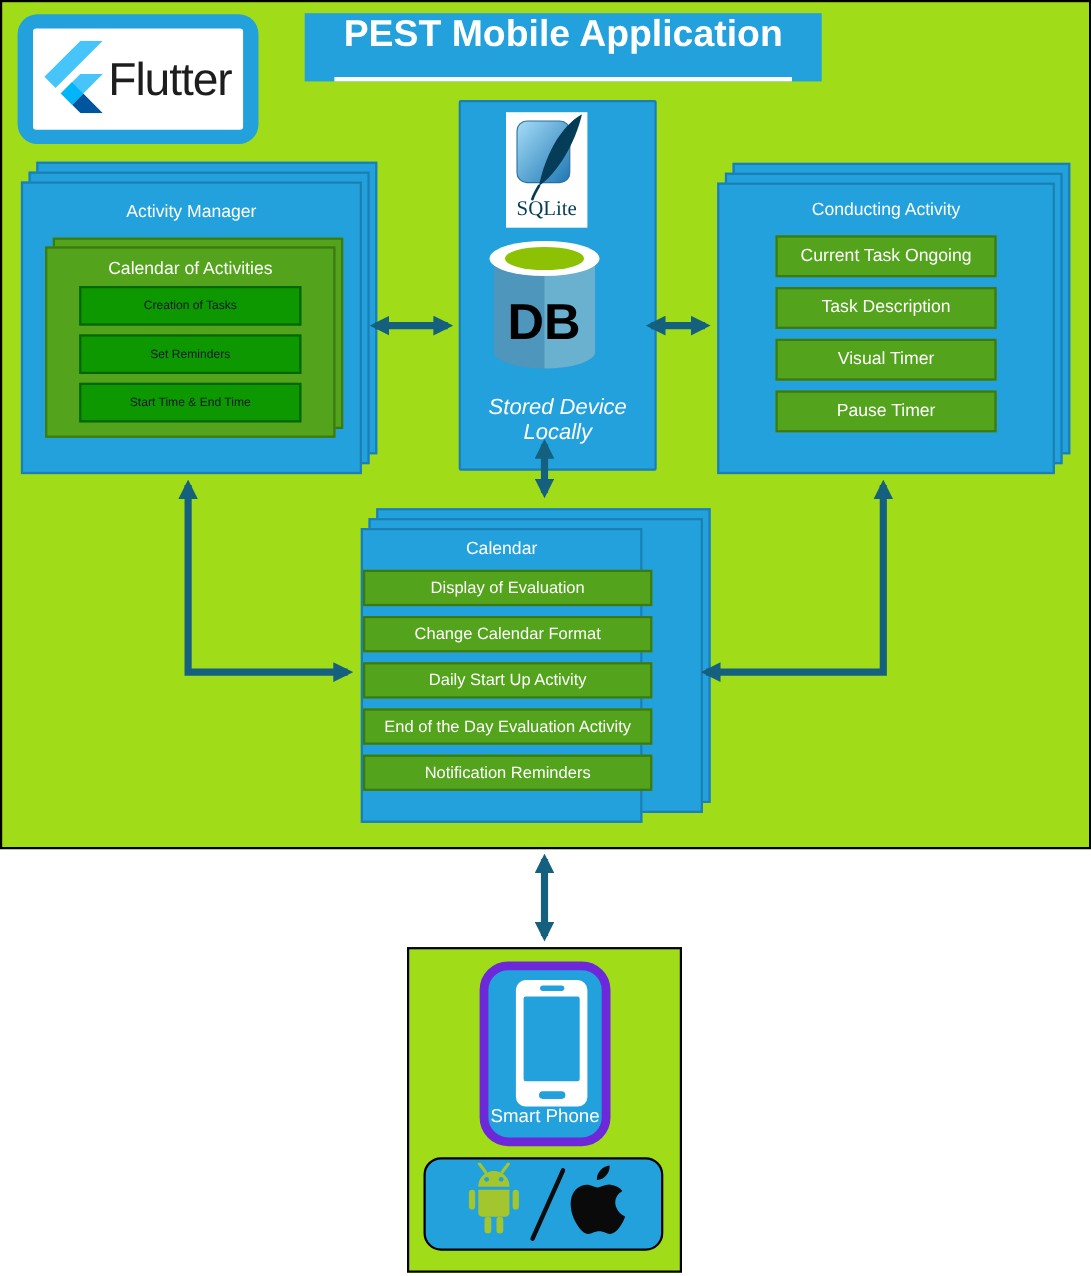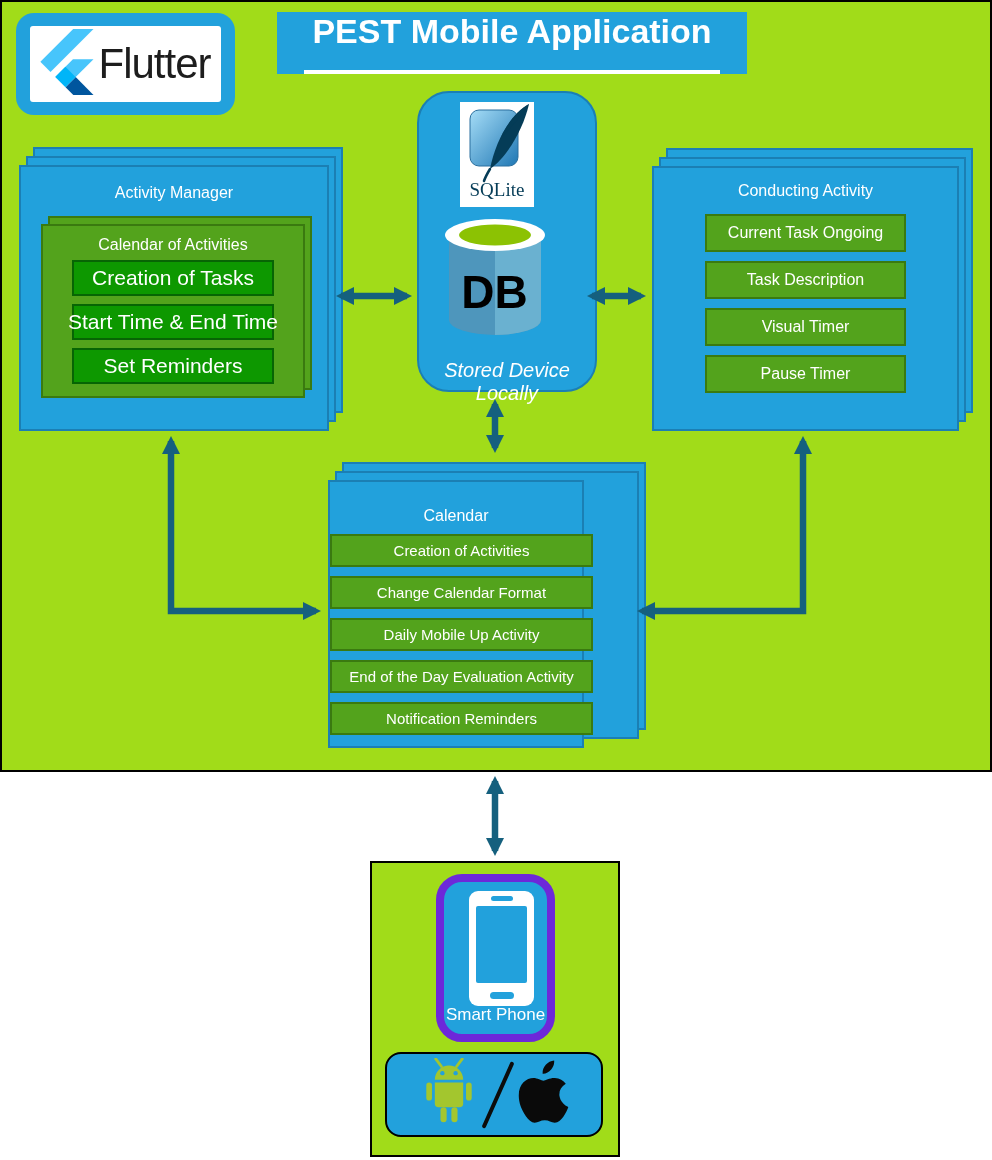--- a/index.html
+++ b/index.html
@@ -4,21 +4,21 @@
 <style>
   html,body{margin:0;padding:0;background:#fff;}
   #page{position:relative;width:992px;height:1160px;background:#fff;
         font-family:"Liberation Sans",sans-serif;overflow:hidden;}
 
   
   #main-area{position:absolute;left:0;top:0;width:992px;height:772px;
              background:var(--bg-green);border:2px solid #000;box-sizing:border-box;}
 
   
-  .flutter-badge{position:absolute;left:14px;top:11px;width:219px;height:102px;
+  .flutter-badge{position:absolute;left:14px;top:11px;width:219px;height:118px;
                  background:var(--card-blue);border-radius:18px;}
   .flutter-inner{position:absolute;left:14px;top:13px;right:14px;bottom:13px;
                  background:#fff;border-radius:3px;display:flex;align-items:center;justify-content:center;}
   .flutter-word{font-size:42px;color:#1d1d1d;letter-spacing:-1px;margin-left:4px;}
 
   
   .title-bar{position:absolute;left:275px;top:10px;width:470px;height:62px;
              background:var(--card-blue);display:flex;justify-content:center;}
   .title-text{color:#fff;font-size:34px;font-weight:bold;border-bottom:4px solid #fff;
               padding:0 8px 4px 8px;white-space:nowrap;}
@@ -27,31 +27,31 @@
   .stk{position:absolute;background:var(--card-blue);border:2px solid var(--card-blue-border);
        box-sizing:border-box;}
   .card-title{color:#fff;font-size:16px;text-align:center;line-height:19px;}
 
   
   .gstk{position:absolute;background:var(--panel-green);border:2px solid var(--panel-green-border);
         box-sizing:border-box;}
 
   
   .dbtn{width:202px;height:36px;margin:8px auto 0;background:var(--dark-green);
-        border:2px solid var(--dark-green-border);box-sizing:border-box;color:#ffffff;font-size:21px;
+        border:2px solid var(--dark-green-border);box-sizing:border-box;color:#0f172a;font-size:11px;
         display:flex;align-items:center;justify-content:center;white-space:nowrap;}
   .gbtn{background:var(--panel-green);border:2px solid var(--panel-green-border);box-sizing:border-box;
         color:#fff;display:flex;align-items:center;justify-content:center;white-space:nowrap;}
   .cbtn{width:201px;height:38px;margin:9px auto 0;font-size:16px;}
   .kbtn{width:263px;height:33px;margin:9px auto 0;font-size:15px;}
 
   
-  #db-box{position:absolute;left:415px;top:89px;width:180px;height:301px;
+  #db-box{position:absolute;left:415px;top:89px;width:180px;height:337px;
           background:var(--card-blue);border:2px solid var(--card-blue-border);
-          border-radius:32px;box-sizing:border-box;}
+          border-radius:2px;box-sizing:border-box;}
   .sqlite-logo{position:absolute;left:41px;top:9px;width:74px;height:105px;background:#fff;}
   .sqlite-text{position:absolute;left:0;right:0;bottom:6px;text-align:center;
                font-family:"Liberation Serif",serif;font-size:19px;color:var(--sqlite-navy);}
   .db-cyl{position:absolute;left:24px;top:124px;}
   .db-label{position:absolute;left:24px;top:172px;width:103px;text-align:center;
             color:#000000;font-size:46px;font-weight:bold;}
   .db-caption{position:absolute;left:0;right:0;top:266px;text-align:center;color:#fff;font-size:20px;font-style:italic;}
 
   
   #connectors{position:absolute;left:0;top:0;pointer-events:none;z-index:6;}
@@ -112,45 +112,45 @@
       <div class="stk" style="left:0;top:18px;width:310px;height:266px;padding-top:16px;">
         <div class="card-title">Activity Manager</div>
       </div>
     </div>
 
     <div style="position:absolute;left:39px;top:214px;width:271px;height:182px;z-index:3;">
       <div class="gstk" style="left:7px;top:0;width:264px;height:174px;"></div>
       <div class="gstk" style="left:0;top:8px;width:264px;height:174px;padding-top:9px;">
         <div class="card-title">Calendar of Activities</div>
         <div class="dbtn" style="margin-top:6px;">Creation of Tasks</div>
+        <div class="dbtn">Set Reminders</div>
         <div class="dbtn">Start Time &amp; End Time</div>
-        <div class="dbtn">Set Reminders</div>
       </div>
     </div>
 
     <div style="position:absolute;left:650px;top:146px;width:321px;height:314px;">
       <div class="stk" style="left:14px;top:0;width:307px;height:265px;"></div>
       <div class="stk" style="left:7px;top:9px;width:307px;height:265px;"></div>
       <div class="stk" style="left:0;top:18px;width:307px;height:265px;padding-top:13px;">
         <div class="card-title">Conducting Activity</div>
         <div class="gbtn cbtn" style="margin-top:14px;">Current Task Ongoing</div>
         <div class="gbtn cbtn">Task Description</div>
         <div class="gbtn cbtn">Visual Timer</div>
         <div class="gbtn cbtn">Pause Timer</div>
       </div>
     </div>
 
     <div style="position:absolute;left:326px;top:460px;width:318px;height:286px;">
       <div class="stk" style="left:14px;top:0;width:304px;height:268px;"></div>
       <div class="stk" style="left:7px;top:9px;width:304px;height:268px;"></div>
-      <div class="stk" style="left:0;top:18px;width:256px;height:268px;padding-top:24px;">
+      <div class="stk" style="left:0;top:18px;width:256px;height:268px;padding-top:8px;">
         <div class="card-title">Calendar</div>
-        <div class="gbtn kbtn">Creation of Activities</div>
+        <div class="gbtn kbtn">Display of Evaluation</div>
         <div class="gbtn kbtn">Change Calendar Format</div>
-        <div class="gbtn kbtn">Daily Mobile Up Activity</div>
+        <div class="gbtn kbtn">Daily Start Up Activity</div>
         <div class="gbtn kbtn">End of the Day Evaluation Activity</div>
         <div class="gbtn kbtn">Notification Reminders</div>
       </div>
     </div>
 
     <div id="db-box">
       <div class="sqlite-logo">
         <svg width="74" height="82" viewBox="0 0 74 82" style="position:absolute;left:0;top:0;">
           <defs>
             <linearGradient id="sqg" x1="0" y1="0" x2="1" y2="1">

